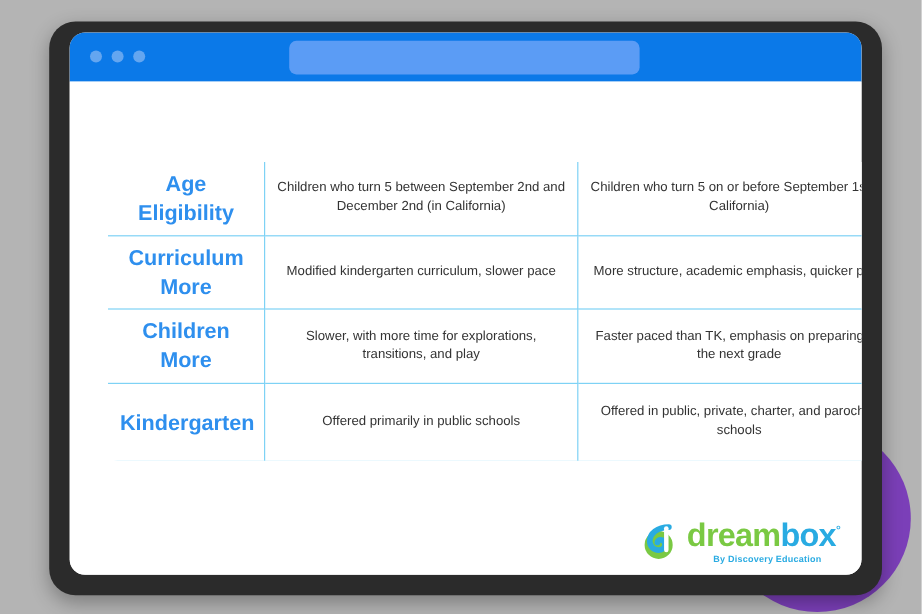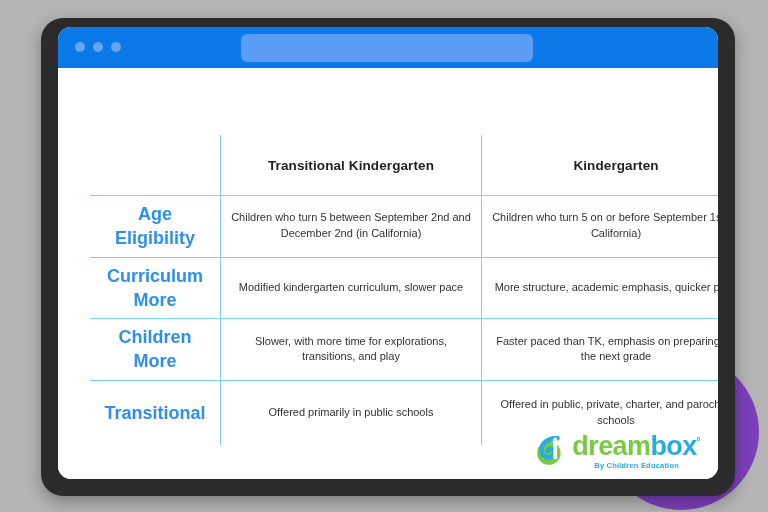--- a/index.html
+++ b/index.html
@@ -142,21 +142,21 @@
   #comparison-table tr:first-child td:last-child  { border-top-right-radius: 9px; }
   #comparison-table tr:last-child  td:first-child { border-bottom-left-radius: 9px; }
   #comparison-table tr:last-child  td:last-child  { border-bottom-right-radius: 9px; }
 
   
   #dreambox-logo {
     position: absolute;
     right: 18px;
     bottom: 10px;
     display: flex;
-    align-items: center;
+    align-items: flex-end;
     gap: 4px;
   }
   #logo-wordmark-wrap {
     display: flex;
     flex-direction: column;
     align-items: flex-start;
     line-height: 1;
   }
   #logo-wordmark {
     font-size: 27px;
@@ -195,25 +195,20 @@
       <span></span>
       <span></span>
     </div>
     <div id="address-bar"></div>
   </div>
 
   <div id="page-content">
 
     <table id="comparison-table">
       <tbody>
-        <tr>
-          <td class="col-label header-blank"></td>
-          <td class="col-tk header-cell">Transitional Kindergarten</td>
-          <td class="col-k header-cell">Kindergarten</td>
-        </tr>
 
         <tr class="data-row">
           <td class="col-label row-label">
             <span>Age</span><br>
             <span>Eligibility</span>
           </td>
           <td class="col-tk cell-text">Children who turn 5 between September 2nd and December 2nd (in California)</td>
           <td class="col-k cell-text">Children who turn 5 on or before September 1st (in California)</td>
         </tr>
 
@@ -229,36 +224,36 @@
         <tr class="data-row">
           <td class="col-label row-label">
             <span>Children</span><br>
             <span>More</span>
           </td>
           <td class="col-tk cell-text">Slower, with more time for explorations, transitions, and play</td>
           <td class="col-k cell-text">Faster paced than TK, emphasis on preparing for the next grade</td>
         </tr>
 
         <tr class="data-row tall">
-          <td class="col-label row-label">Transitional</td>
+          <td class="col-label row-label">Kindergarten</td>
           <td class="col-tk cell-text">Offered primarily in public schools</td>
           <td class="col-k cell-text">Offered in public, private, charter, and parochial schools</td>
         </tr>
       </tbody>
     </table>
 
     <div id="dreambox-logo">
       <svg width="34" height="34" viewBox="0 0 64 64">
         <circle cx="28" cy="36" r="22" fill="#7ac943"></circle>
         <path d="M50 30 A22 22 0 0 1 28 58 A22 22 0 0 0 50 30 Z" fill="#7ac943"></path>
         <path d="M44 8 C26 8 14 18 14 30 C14 38 20 44 28 44 C34 44 38 40 38 35 C38 31 35 28 31 28 C28 28 26 30 26 32" fill="none" stroke="#29abe2" stroke-width="9" stroke-linecap="round"></path>
         <path d="M40 10 L40 44" fill="none" stroke="#ffffff" stroke-width="7" stroke-linecap="round"></path>
       </svg>
       <div id="logo-wordmark-wrap">
         <div id="logo-wordmark">
           <span class="logo-dream">dream</span><span class="logo-box">box</span><span class="logo-tm">°</span>
         </div>
-        <div id="logo-tagline">By Children Education</div>
+        <div id="logo-tagline">By Discovery Education</div>
       </div>
     </div>
 
   </div>
 </div>
 
 </body></html>

